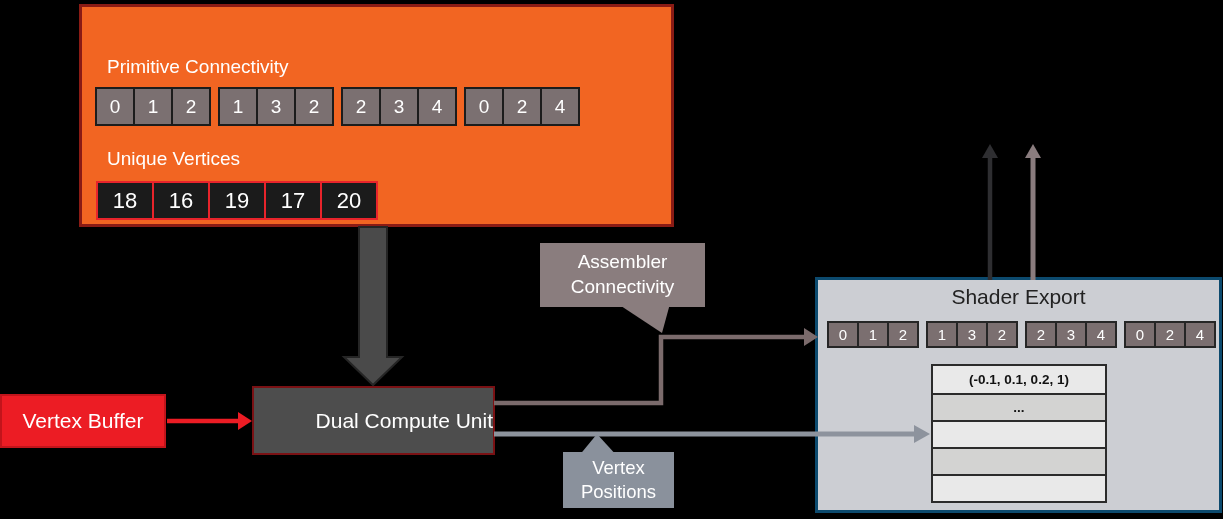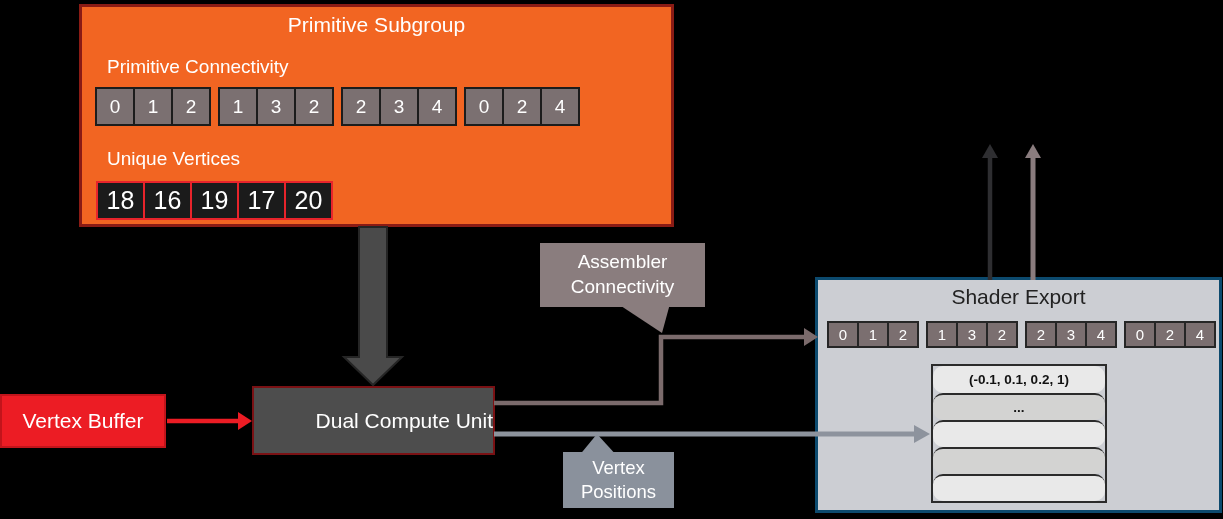--- a/index.html
+++ b/index.html
@@ -11,33 +11,33 @@
   
   .psg{left:79px;top:4px;width:595px;height:223px;background:#F26522;border:3px solid #8A1B15;}
   .psg-title{left:0;top:6px;width:100%;text-align:center;color:#fff;font-size:21px;}
   .psg-label{color:#fff;font-size:19px;}
   .row{display:flex;align-items:flex-start;}
   .cgroup{display:flex;}
   .cgroup + .cgroup{margin-left:7px;}
   .cell{box-sizing:border-box;display:flex;align-items:center;justify-content:center;color:#fff;}
   .pc-cell{width:40px;height:39px;background:#7B7071;border:2px solid #1C1C1C;font-size:19px;}
   .pc-cell + .pc-cell{margin-left:-2px;}
-  .uv-cell{width:49px;height:39px;background:#1B1B1B;border:2px solid #E8242B;font-size:25px;}
+  .uv-cell{width:58px;height:39px;background:#1B1B1B;border:2px solid #E8242B;font-size:22px;}
   .uv-cell + .uv-cell{margin-left:-2px;}
   
   .pa{left:892px;top:38px;width:238px;height:106px;background:#575757;border:3px solid #7B1113;
       display:flex;align-items:center;justify-content:center;color:#fff;font-size:21px;}
   
   .se{left:815px;top:277px;width:407px;height:236px;background:#CCCED3;border:3px solid #0c4a6e;}
   .se-title{left:0;top:5px;width:100%;text-align:center;color:#222;font-size:21px;}
   .se-cell{width:32px;height:27px;background:#7B6F70;border:2px solid #262626;font-size:15px;}
   .se-cell + .se-cell{margin-left:-2px;}
   .se-table{left:113px;top:84px;width:176px;border:2px solid #2B2B2B;}
   .trow{box-sizing:border-box;height:27px;display:flex;align-items:center;justify-content:center;
-        font-size:13.5px;font-weight:bold;color:#111;border-radius:10px;}
+        font-size:13.5px;font-weight:bold;color:#111;}
   .trow + .trow{border-top:2px solid #2B2B2B;}
   .trow.light{background:#E9E9E9;}
   .trow.dark{background:#D3D3D2;}
   
   .vb{left:0;top:394px;width:166px;height:54px;background:#EC1C24;border:2px solid #C2141B;
       display:flex;align-items:center;justify-content:center;color:#fff;font-size:21px;}
   .dcu{left:252px;top:386px;width:243px;height:69px;background:#4D4D4D;border:2.5px solid #7A1114;
       display:flex;align-items:center;justify-content:flex-end;color:#fff;font-size:21px;}
   
   .callout{display:flex;align-items:center;justify-content:center;text-align:center;color:#fff;
@@ -46,21 +46,20 @@
   .co-vp{left:563px;top:452px;width:111px;height:56px;background:#8A919C;font-size:18.5px;}
   
   .overlay{left:0;top:0;width:1223px;height:519px;pointer-events:none;z-index:5;}
 </style>
 </head>
 <body>
 
 <div class="canvas">
 
   <div class="abs psg">
-    <div class="abs psg-title">Primitive Subgroup</div>
     <div class="abs psg-label" style="left:25px;top:49px;">Primitive Connectivity</div>
     <div class="abs row" style="left:13px;top:80px;" id="psg-conn-row">
         <div class="cgroup">
           <div class="cell pc-cell">0</div>
           <div class="cell pc-cell">1</div>
           <div class="cell pc-cell">2</div>
         </div>
         <div class="cgroup">
           <div class="cell pc-cell">1</div>
           <div class="cell pc-cell">3</div>

